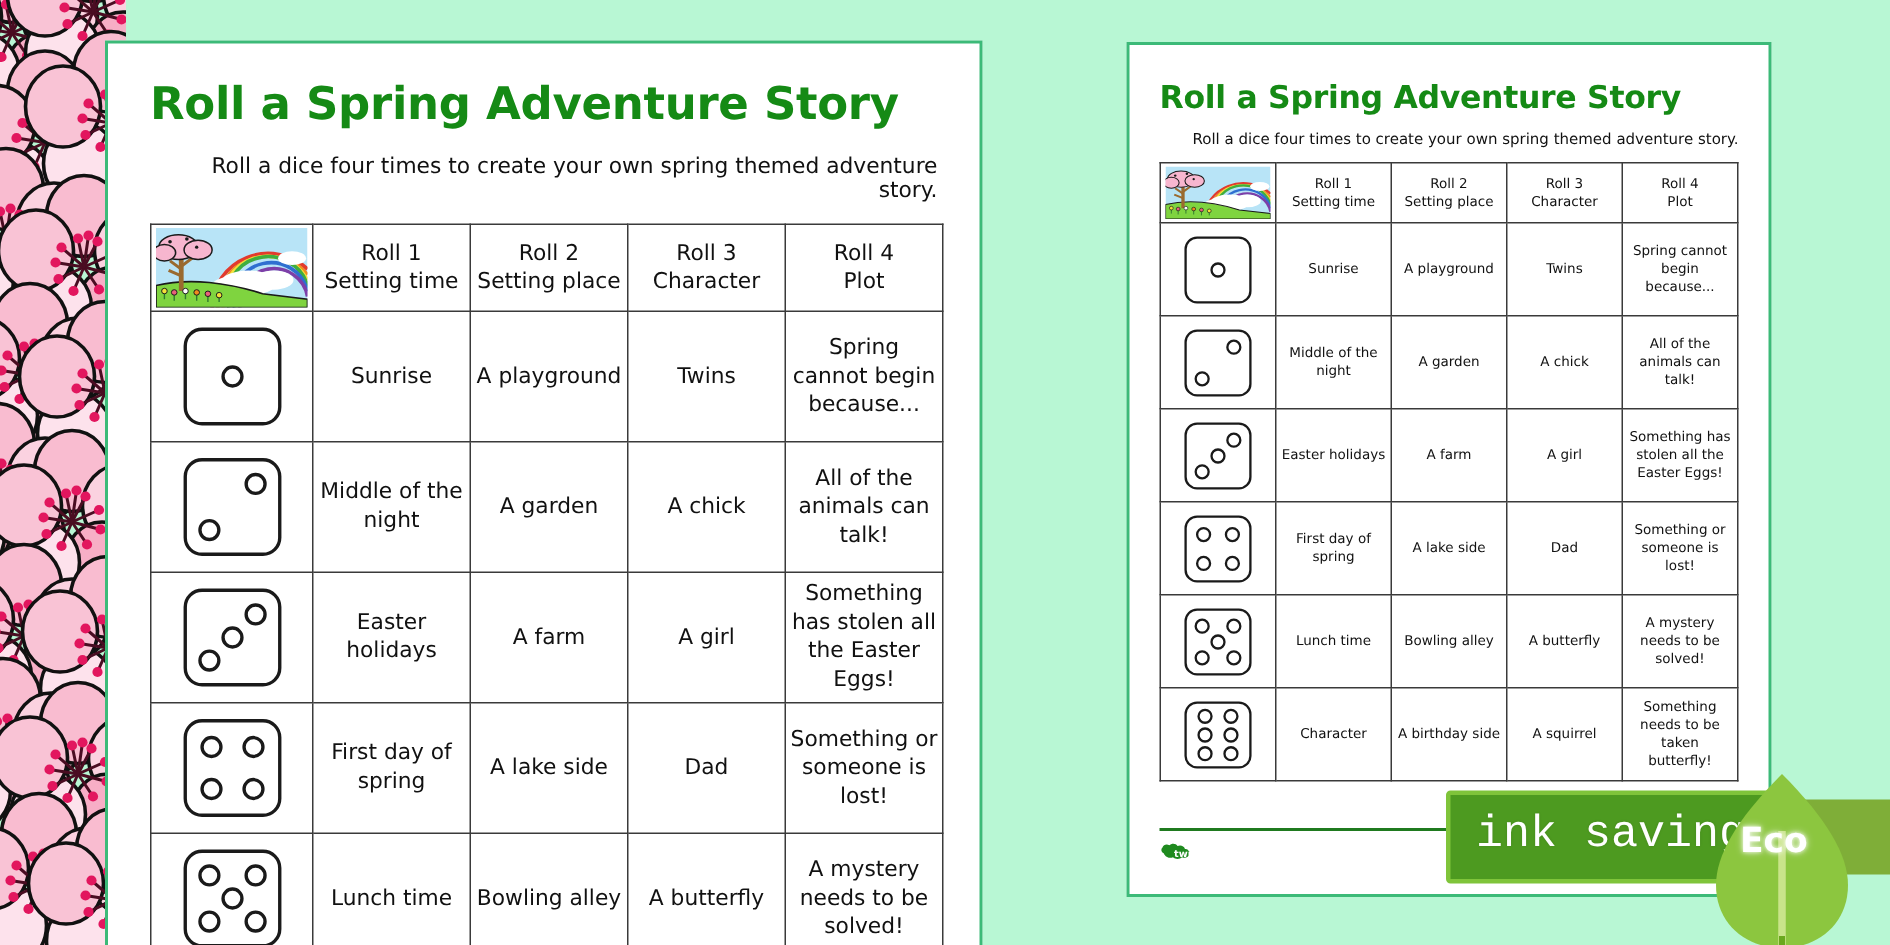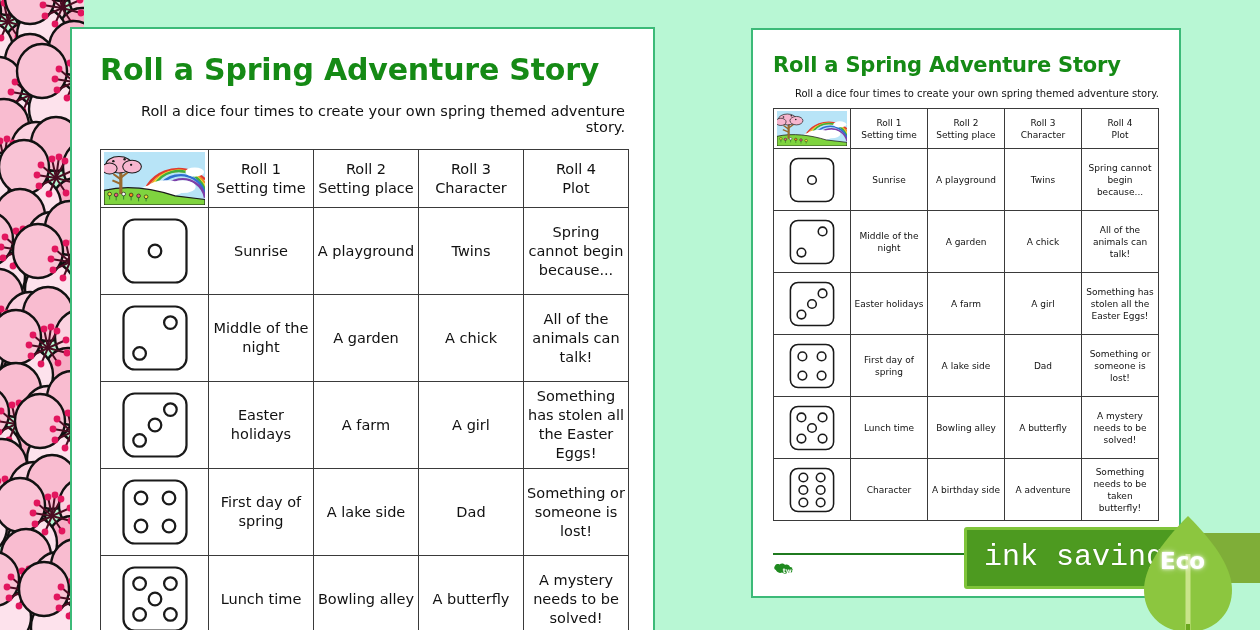--- a/index.html
+++ b/index.html
@@ -551,21 +551,21 @@
                 <circle cx="32" cy="24" r="9" fill="none" stroke="#1a1a1a" stroke-width="3.2"></circle>
                 <circle cx="68" cy="24" r="9" fill="none" stroke="#1a1a1a" stroke-width="3.2"></circle>
                 <circle cx="32" cy="50" r="9" fill="none" stroke="#1a1a1a" stroke-width="3.2"></circle>
                 <circle cx="68" cy="50" r="9" fill="none" stroke="#1a1a1a" stroke-width="3.2"></circle>
                 <circle cx="32" cy="76" r="9" fill="none" stroke="#1a1a1a" stroke-width="3.2"></circle>
                 <circle cx="68" cy="76" r="9" fill="none" stroke="#1a1a1a" stroke-width="3.2"></circle>
               </svg>
             </td>
             <td>Character</td>
             <td>A birthday side</td>
-            <td>A adventure</td>
+            <td>A squirrel</td>
             <td>Something needs to be taken butterfly!</td>
           </tr>
         </tbody>
     </table>
 
     <div id="right-footer">
       <div id="footer-rule"></div>
       <svg id="twinkl-logo" viewBox="0 0 84 34">
         <path d="M6 18c-3-1-5-5-2-8 1-4 6-5 9-3 3-3 9-3 11 1 4-2 9 0 10 4 4 0 7 3 6 7-1 4-6 6-10 4-3 3-9 3-12 0-4 2-9 0-11-3-1-1-1-2-1-2z" fill="#1f8a1f"></path>
         <text x="42" y="23" font-family="DejaVu Sans, sans-serif" font-size="13" font-weight="bold" fill="#ffffff" text-anchor="middle">twinkl</text>

